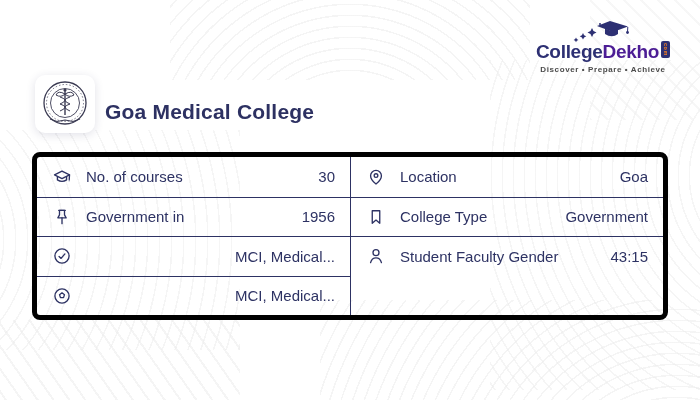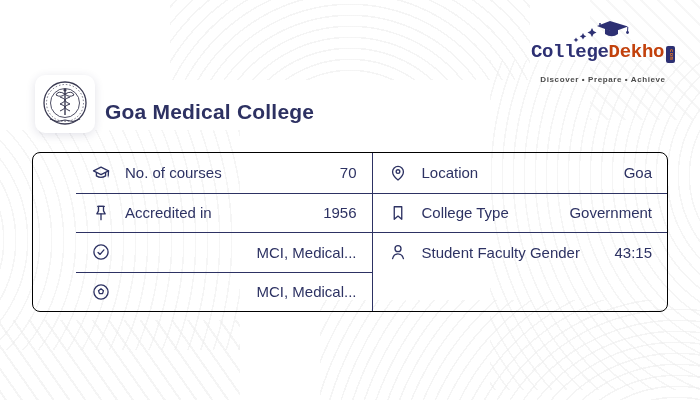--- a/index.html
+++ b/index.html
@@ -19,41 +19,41 @@
   .w4 { left:-20px; bottom:-10px; width:260px; height:90px;
         background:repeating-linear-gradient(55deg, #ececec 0 2px, transparent 2px 13px); }
   .w5 { right:-40px; bottom:-60px; width:420px; height:160px;
         background:repeating-radial-gradient(circle at 85% 130%, #ececec 0 1.5px, transparent 1.5px 11px); }
   .w6 { right:-30px; top:-30px; width:140px; height:150px;
         background:repeating-linear-gradient(45deg, #f0f0f0 0 2px, transparent 2px 12px); }
 
   
   .brand { position:absolute; top:20px; right:12px; width:170px; text-align:center; cursor:pointer; }
   .brand-cap { display:block; margin:0 auto -3px 52px; }
-  .brand-line { display:flex; align-items:flex-end; justify-content:center; font-weight:bold;
-                font-size:19px; letter-spacing:-0.3px; line-height:22px;font-family:Liberation Mono, monospace; }
+  .brand-line { display:flex; align-items:flex-start; justify-content:center; font-weight:bold;
+                font-size:19px; letter-spacing:-0.3px; line-height:22px; }
   .brand-college { color:#2d3073; }
-  .brand-dekho   { color:#c2410c; }
+  .brand-dekho   { color:#4c1d95; }
   .brand-com { display:inline-flex; align-items:center; justify-content:center;
                width:9px; height:17px; margin-left:2px; border-radius:2px;
                background:#2d3073; color:#f47d20; font-size:5.5px; font-weight:bold;
                writing-mode:vertical-rl; letter-spacing:.5px; }
-  .brand-tagline { margin-top:12px; font-size:8px; font-weight:bold; color:#4b4b4b; letter-spacing:.6px; }
+  .brand-tagline { margin-top:2px; font-size:8px; font-weight:bold; color:#4b4b4b; letter-spacing:.6px; }
 
   
   .seal-card { position:absolute; left:35px; top:75px; width:60px; height:58px;
                background:#ffffff; border-radius:10px; box-shadow:0 2px 10px rgba(40,45,90,.14);
                display:flex; align-items:center; justify-content:center; }
   .college-title { position:absolute; left:105px; top:100px; font-size:21px; font-weight:bold;
                    color:#2d3162; letter-spacing:.2px; }
 
   
   .fact-table { position:absolute; left:32px; top:152px; width:636px;
                 display:grid; grid-template-columns:1fr 1fr;
-                border:1px solid #000000; border-radius:8px; background:transparent;padding-left:43px; }
+                border:5px solid #000000; border-radius:8px; background:transparent; }
   .fcol-right { border-left:1px solid #2d3263; }
   .frow { height:39.5px; display:flex; align-items:center; padding:0 15px; }
   .frow + .frow { border-top:1px solid #2d3263; }
   .ficon { width:20px; height:20px; flex:0 0 20px; display:flex; align-items:center; justify-content:center; }
   .flabel { margin-left:14px; font-size:15px; color:#2d3263; }
   .fvalue { margin-left:auto; font-size:15px; color:#2d3263; white-space:nowrap; }
   svg.oicon { stroke:#2d3263; fill:none; stroke-width:1.6; stroke-linecap:round; stroke-linejoin:round; }
 </style>
 </head>
 <body>
@@ -105,31 +105,31 @@
     <div class="frow">
       <span class="ficon">
         <svg class="oicon" width="20" height="20" viewBox="0 0 24 24">
             <path d="M3 9.5 L12 5 L21 9.5 L12 14 Z"></path>
             <path d="M6.5 11.5 v4 q5.5 3.5 11 0 v-4"></path>
             <path d="M21 9.5 l-.3 5.5"></path>
             <circle cx="20.6" cy="16.5" r="0.7" fill="#2d3263" stroke="none"></circle>
           </svg>
       </span>
       <span class="flabel">No. of courses</span>
-      <span class="fvalue">70</span>
+      <span class="fvalue">30</span>
     </div>
     <div class="frow">
       <span class="ficon">
         <svg class="oicon" width="20" height="20" viewBox="0 0 24 24">
             <path d="M9 4 h6 v5.5 l2 3.5 H7 l2-3.5 Z"></path>
             <path d="M12 13 v7"></path>
             <path d="M8 4 h8"></path>
           </svg>
       </span>
-      <span class="flabel">Accredited in</span>
+      <span class="flabel">Government in</span>
       <span class="fvalue">1956</span>
     </div>
     <div class="frow">
       <span class="ficon">
         <svg class="oicon" width="20" height="20" viewBox="0 0 24 24">
             <circle cx="12" cy="12" r="8.5"></circle>
             <path d="M8.5 12.5 l2.4 2.4 L15.5 9.5"></path>
           </svg>
       </span>
       <span class="fvalue">MCI, Medical...</span>

